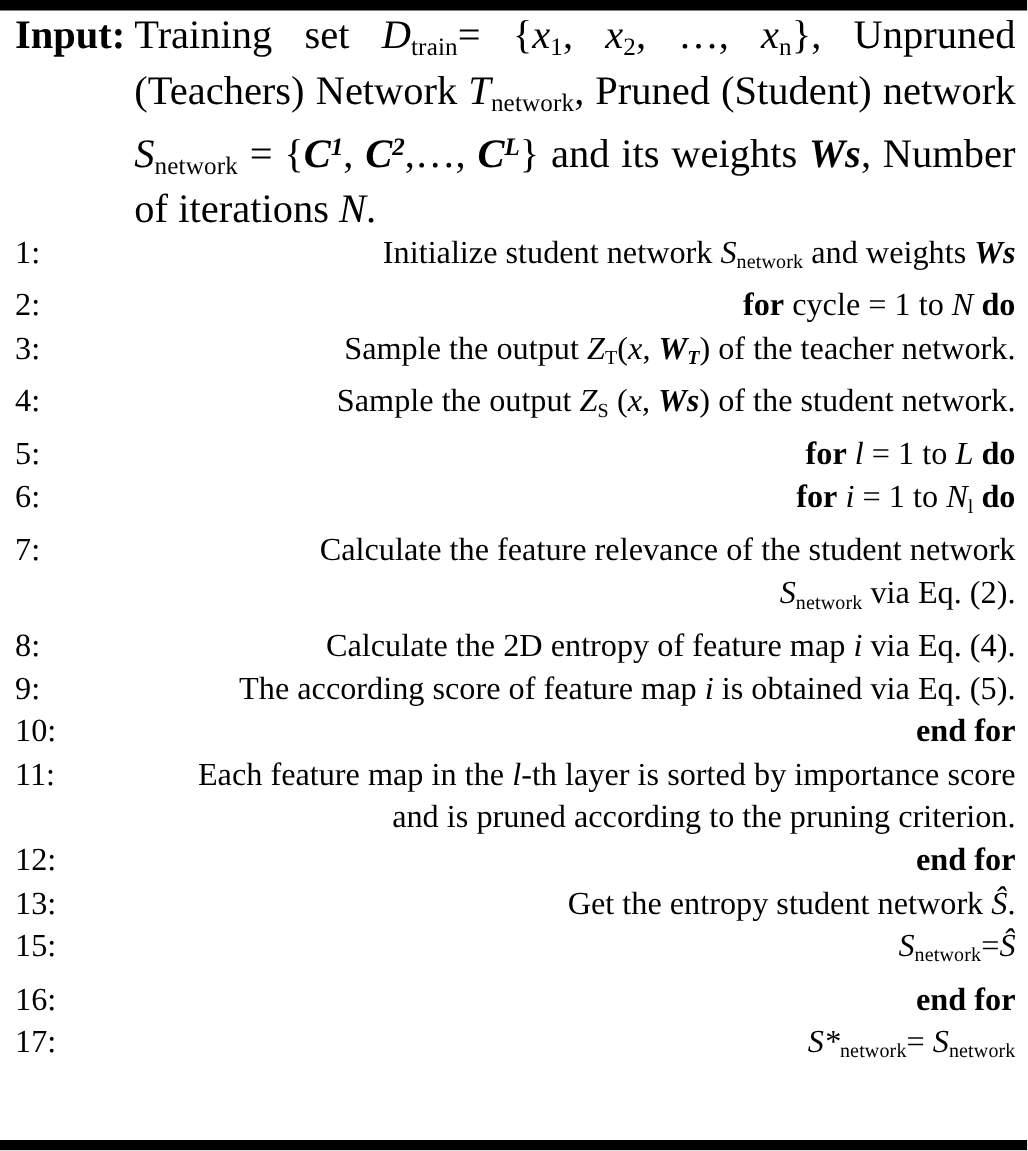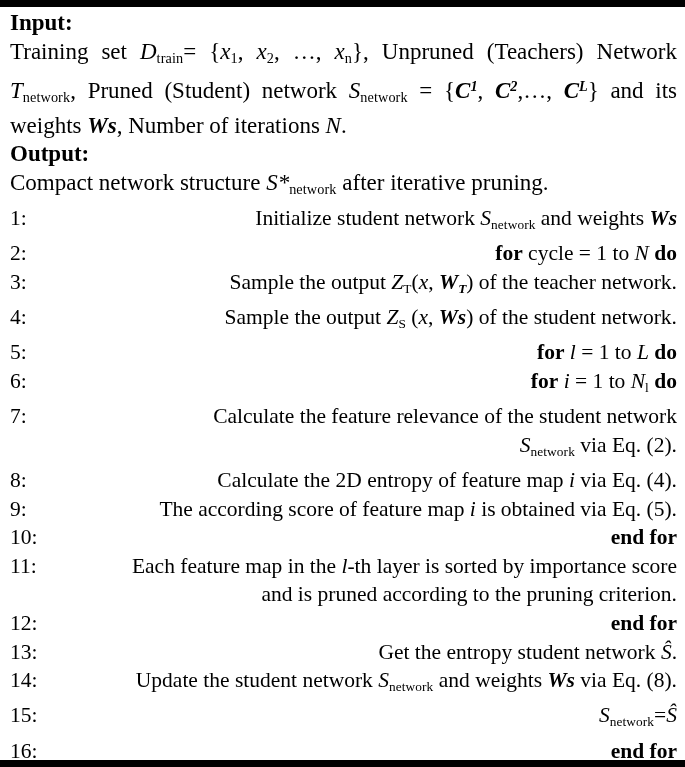--- a/index.html
+++ b/index.html
@@ -37,23 +37,22 @@
     top: 7px;
     bottom: 7px;
     padding: 2px 8px 0 10px;
     box-sizing: border-box;
   }
 
   
   .io-row {
     display: flex;
     align-items: flex-start;
-    font-size: 23px;
+    font-size: 27px;
     line-height: 28.6px;
-    flex-direction: column;
   }
   .io-label {
     font-weight: bold;
     white-space: nowrap;
     flex: 0 0 auto;
     padding-right: 6px;
   }
   .io-text {
     flex: 1 1 auto;
     text-align: justify;
@@ -106,24 +105,20 @@
 
   <div class="rule-top"></div>
 
   <div class="algo-body">
 
     <div class="io-row">
       <span class="io-label">Input:</span>
       <span class="io-text"><span>Training set </span><i>D</i><span class="sub">train</span><span>= {</span><i>x</i><span class="sub">1</span><span>, </span><i>x</i><span class="sub">2</span><span>, …, </span><i>x</i><span class="sub">n</span><span>}, Unpruned (Teachers)</span> <span>Network </span><i>T</i><span class="sub">network</span><span>, Pruned (Student) network </span><i>S</i><span class="sub">network</span><span> =</span> <span>{</span><span class="bi">C</span><span class="sup">1</span><span>, </span><span class="bi">C</span><span class="sup">2</span><span>,…, </span><span class="bi">C</span><span class="sup">L</span><span>} and its weights </span><span class="bi">Ws</span><span>, Number of iterations </span><i>N</i><span>.</span></span>
     </div>
 
-    <div class="io-row">
-      <span class="io-label">Output:</span>
-      <span class="io-text nojust"><span>Compact network structure </span><i>S*</i><span class="sub">network</span><span> after iterative pruning.</span></span>
-    </div>
 
     <div class="step-row">
       <span class="step-num">1:</span>
       <span class="step-text ind1"><span>Initialize student network </span><i>S</i><span class="sub">network</span><span> and weights </span><span class="bi">Ws</span></span>
     </div>
 
     <div class="step-row">
       <span class="step-num">2:</span>
       <span class="step-text ind1"><span class="bld">for</span><span> cycle = 1 to </span><i>N</i><span class="bld"> do</span></span>
     </div>
@@ -176,24 +171,20 @@
     <div class="step-row">
       <span class="step-num">12:</span>
       <span class="step-text ind2"><span class="bld">end for</span></span>
     </div>
 
     <div class="step-row">
       <span class="step-num">13:</span>
       <span class="step-text ind2"><span>Get the entropy student network </span><i>Ŝ</i><span>.</span></span>
     </div>
 
-    <div class="step-row">
-      <span class="step-num">14:</span>
-      <span class="step-text ind2"><span>Update the student network </span><i>S</i><span class="sub">network</span><span> and weights </span><span class="bi">Ws</span><span> via Eq. (8).</span></span>
-    </div>
 
     <div class="step-row">
       <span class="step-num">15:</span>
       <span class="step-text ind2"><i>S</i><span class="sub">network</span><span>=</span><i>Ŝ</i></span>
     </div>
 
     <div class="step-row">
       <span class="step-num">16:</span>
       <span class="step-text ind1"><span class="bld">end for</span></span>
     </div>

